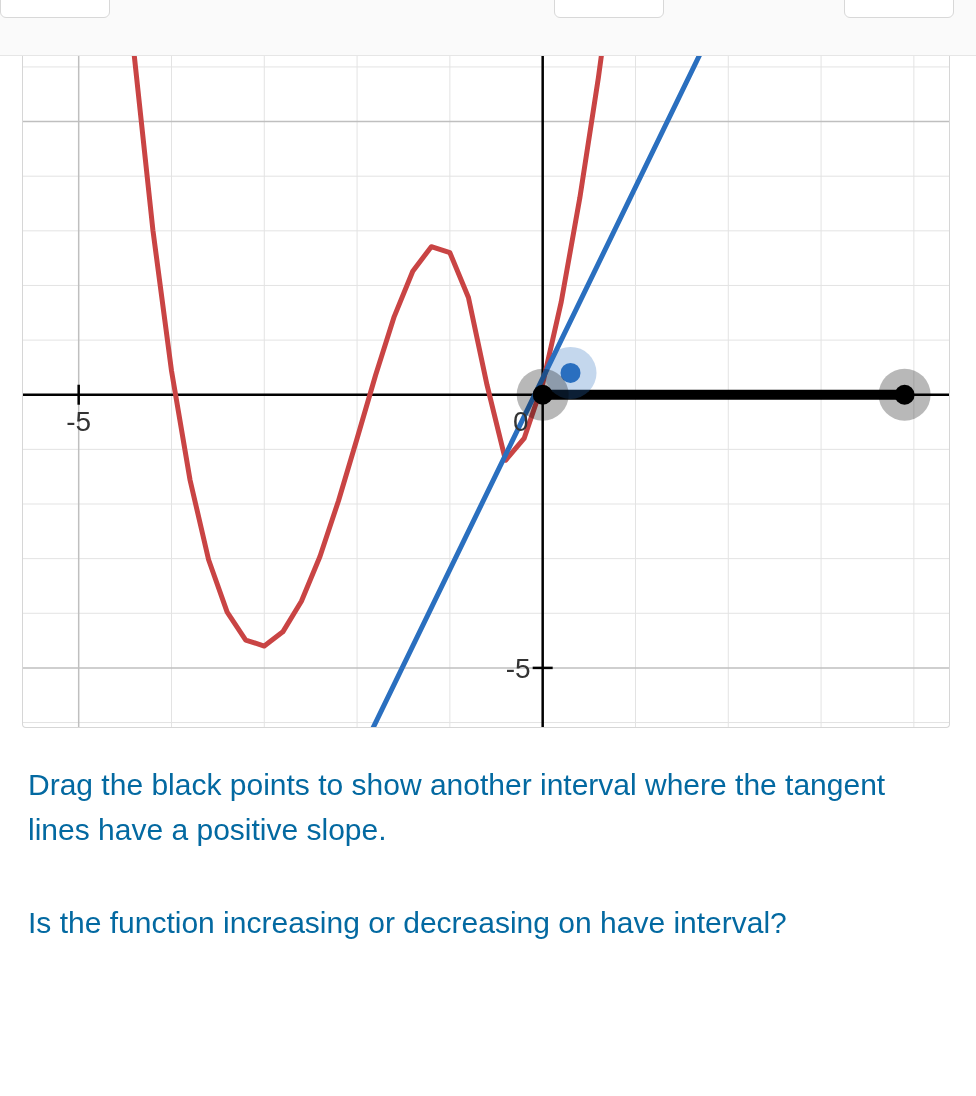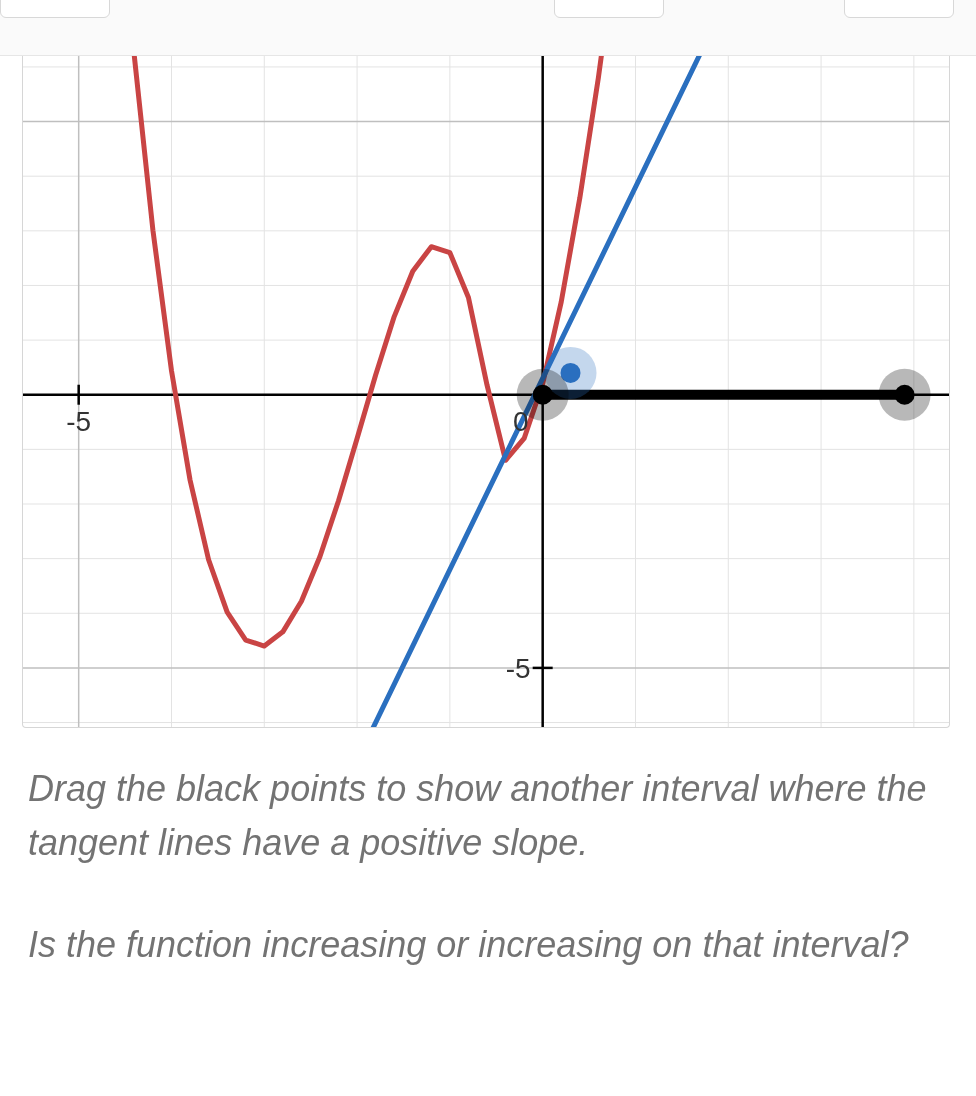--- a/index.html
+++ b/index.html
@@ -59,24 +59,23 @@
     overflow: hidden;
   }
   .graph svg { display: block; }
   .axis-label {
     font-size: 28px;
     fill: #333;
     font-family: inherit;
   }
   .question {
     padding: 34px 28px 0 28px;
-    font-size: 36px;
+    font-size: 30px;
     line-height: 1.5;
-    color: #737373;
-    font-style: italic;
+    color: #0369a1;
   }
   .question p { margin-bottom: 48px; }
 </style>
 </head>
 <body>
 
 <div class="toolbar">
   <div class="btn-left"></div>
   <div class="btn"> </div>
   <div class="btn"> </div>
@@ -138,14 +137,14 @@
 
       <text id="lbl-xneg5" class="axis-label" text-anchor="middle" x="55.679999999999964" y="374.73170731707324">-5</text>
       <text id="lbl-origin" class="axis-label" text-anchor="end" x="505.67999999999995" y="374.73170731707324">0</text>
       <text id="lbl-yneg5" class="axis-label" text-anchor="end" x="507.67999999999995" y="621.9024390243902">-5</text>
     </svg>
   </div>
 </div>
 
 <div class="question">
   <p>Drag the black points to show another interval where the tangent lines have a positive slope.</p>
-  <p>Is the function increasing or increasing on that interval?</p>
+  <p>Is the function increasing or decreasing on have interval?</p>
 </div>
 
 </body></html>

